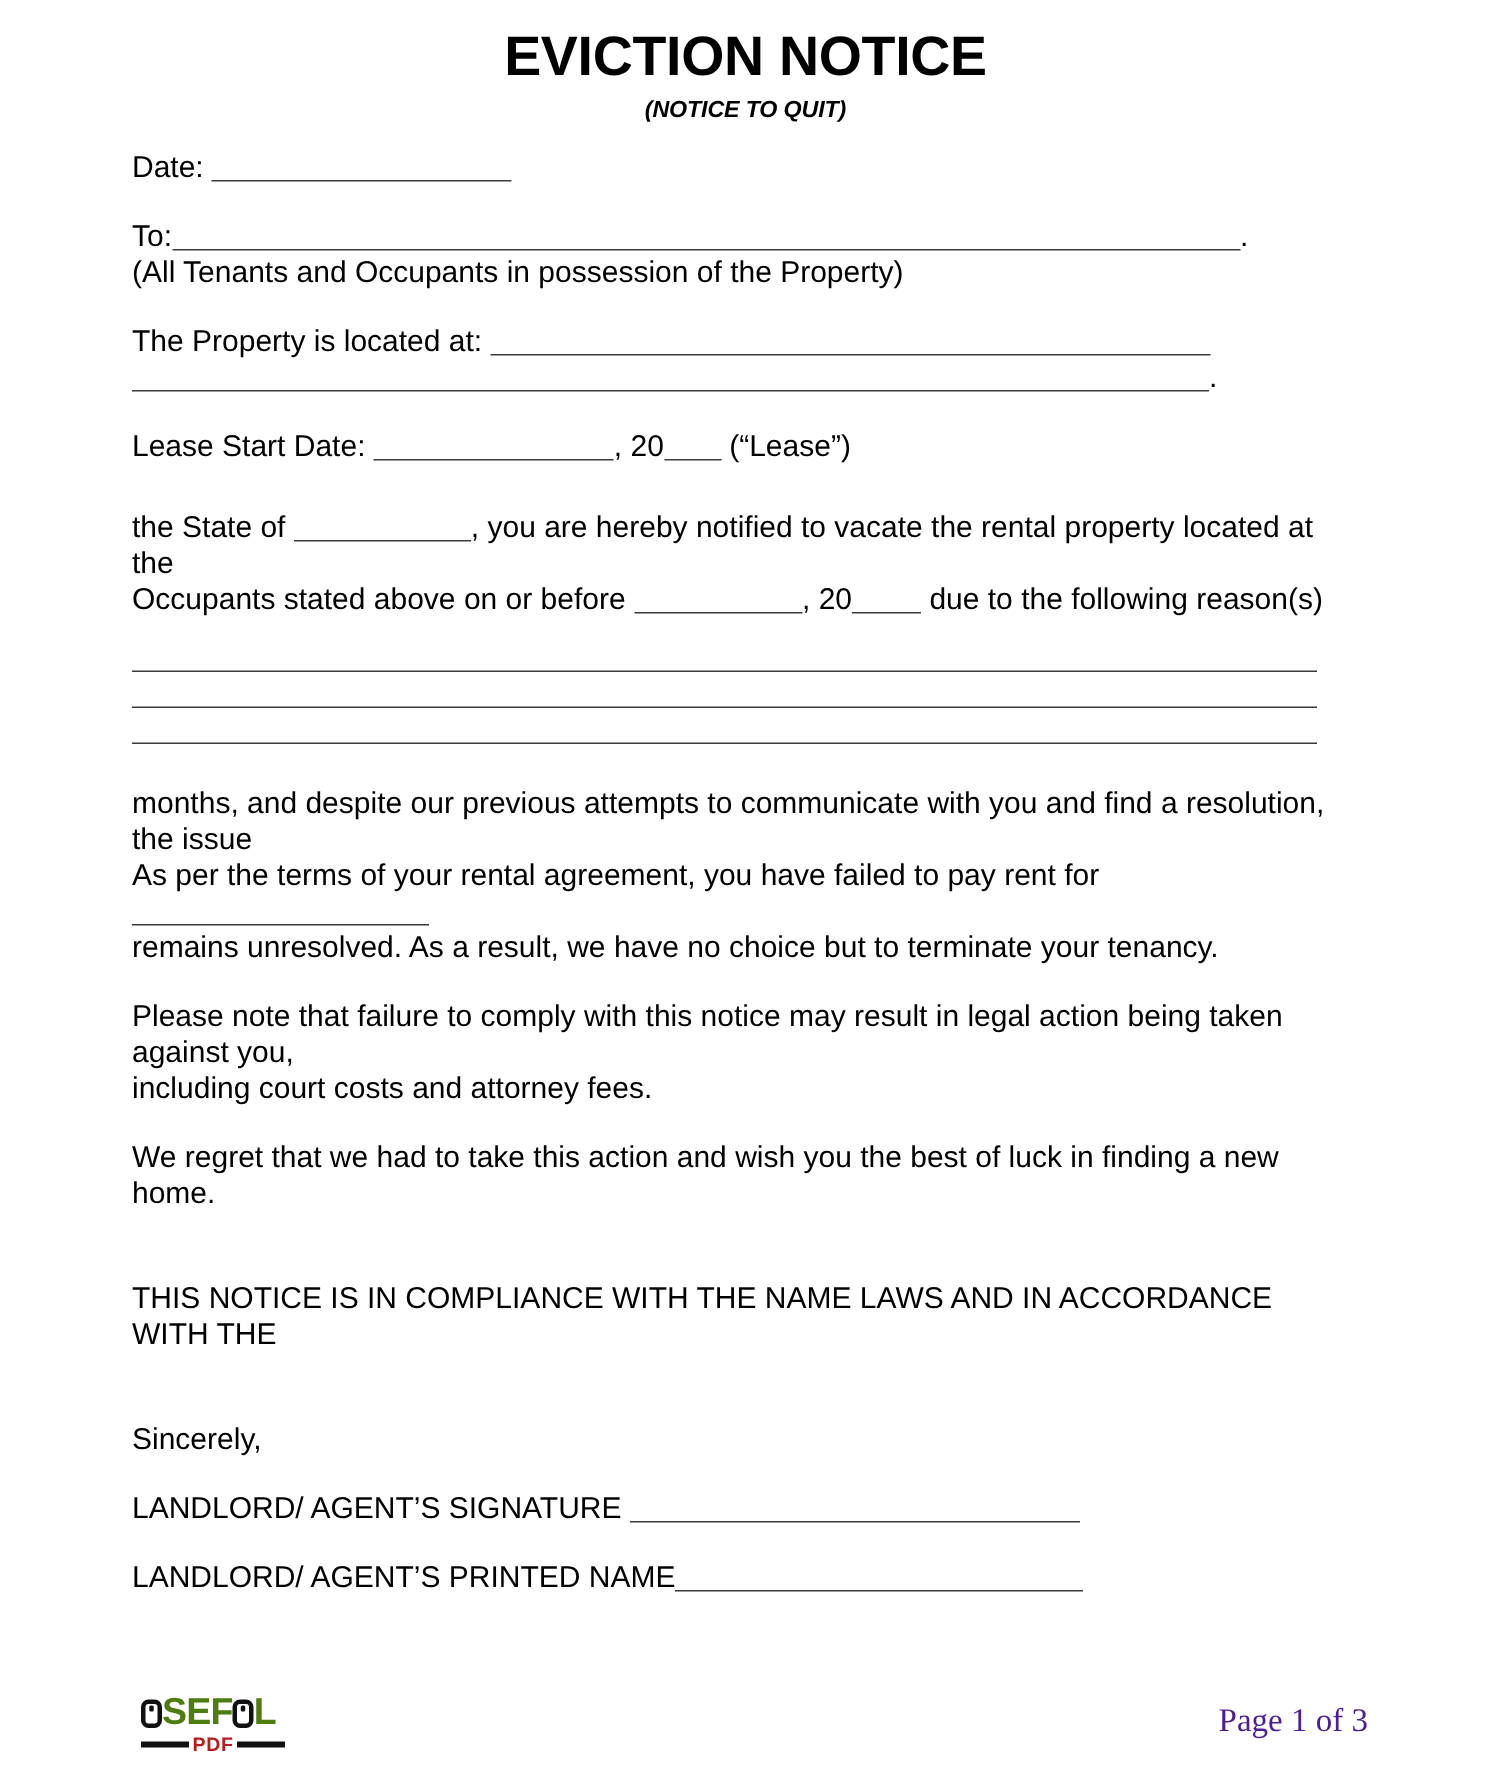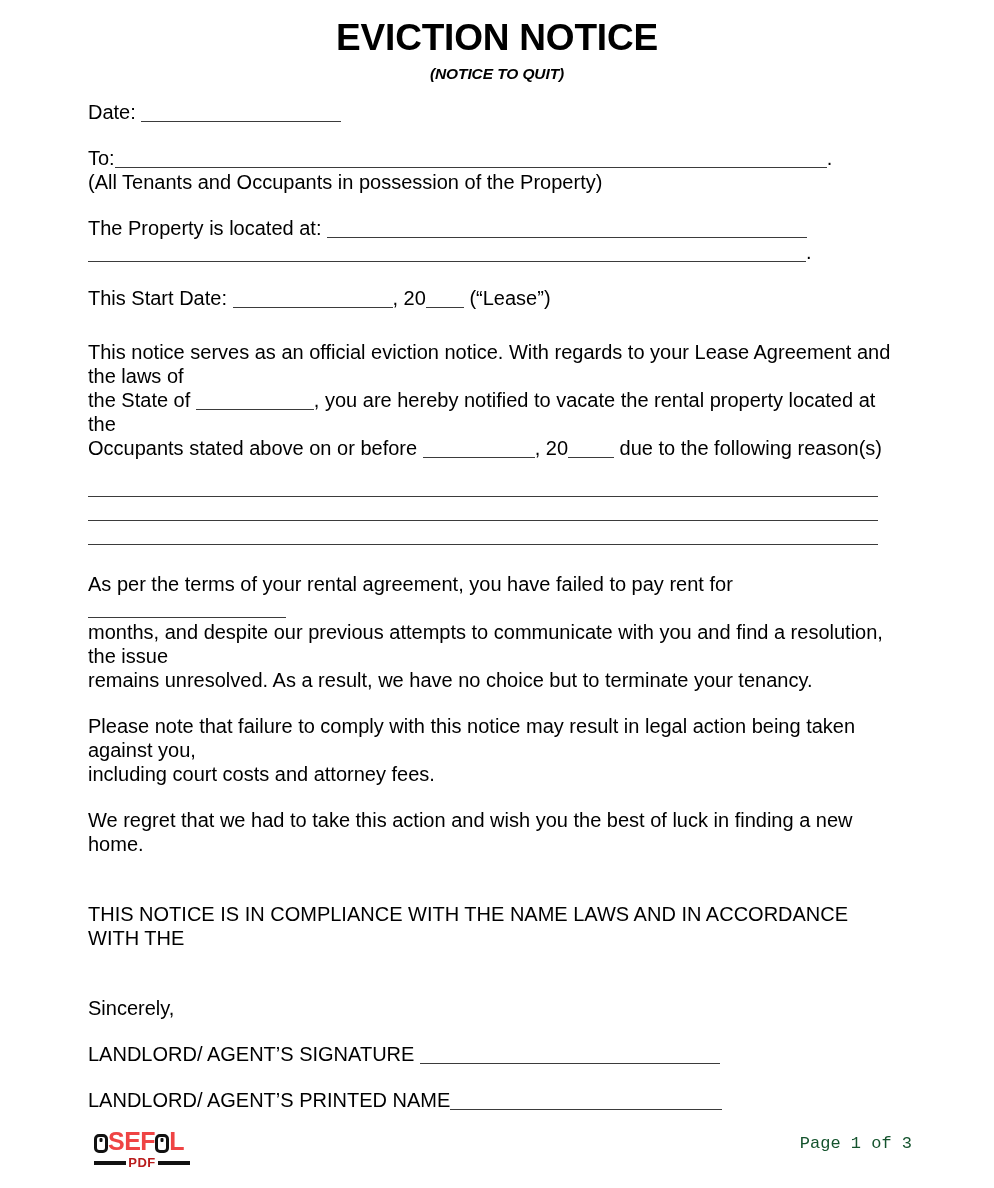--- a/index.html
+++ b/index.html
@@ -103,21 +103,21 @@
     top: 2px;
     width: 96px;
   }
   .logo-word {
     display: block;
     font-family: "Liberation Sans", sans-serif;
     font-weight: bold;
     font-size: 25px;
     letter-spacing: -0.5px;
     line-height: 26px;
-    color: #ef4444;
+    color: #4d7c0f;
     white-space: nowrap;
   }
   .logo-u {
     display: inline-block;
     position: relative;
     width: 14px;
     height: 19px;
     border: 3px solid #111111;
     border-radius: 5px;
     box-sizing: border-box;
@@ -151,23 +151,23 @@
     font-weight: bold;
     letter-spacing: 0.5px;
     color: #b91c1c;
     padding: 0 2px;
     line-height: 13px;
   }
   .page-num {
     position: absolute;
     right: 82px;
     top: 8px;
-    font-family: Liberation Mono, monospace;
-    font-size: 17px;
-    color: #14532d;
+    font-family: Liberation Serif, serif;
+    font-size: 22px;
+    color: #4c1d95;
   }
 </style>
 </head>
 <body>
 
 <div class="page">
 
   <div class="title-block">
     <h1 class="doc-title">EVICTION NOTICE</h1>
     <p class="doc-subtitle">(NOTICE TO QUIT)</p>
@@ -182,38 +182,37 @@
     <div class="line"><span>To:</span><span class="ul ul-to"></span><span>.</span></div>
     <div class="line">(All Tenants and Occupants in possession of the Property)</div>
 
     <div class="gap-md"></div>
 
     <div class="line"><span>The Property is located at: </span><span class="ul ul-prop1"></span></div>
     <div class="line"><span class="ul ul-prop2"></span><span>.</span></div>
 
     <div class="gap-md"></div>
 
-    <div class="line"><span>This Start Date: </span><span class="ul ul-lease"></span><span>, 20</span><span class="ul ul-20a"></span><span> (“Lease”)</span></div>
+    <div class="line"><span>Lease Start Date: </span><span class="ul ul-lease"></span><span>, 20</span><span class="ul ul-20a"></span><span> (“Lease”)</span></div>
 
     <div class="gap-lg"></div>
 
-    <div class="line">This notice serves as an official eviction notice. With regards to your Lease Agreement and the laws of</div>
     <div class="line"><span>the State of </span><span class="ul ul-state"></span><span>, you are hereby notified to vacate the rental property located at the</span></div>
     <div class="line"><span>Occupants stated above on or before </span><span class="ul ul-before"></span><span>, 20</span><span class="ul ul-20b"></span><span> due to the following reason(s)</span></div>
 
     <div class="gap-sm"></div>
 
     <div class="line reason-line"><span class="ul ul-full"></span></div>
     <div class="line reason-line"><span class="ul ul-full"></span></div>
     <div class="line reason-line"><span class="ul ul-full"></span></div>
 
     <div class="gap-lg"></div>
 
+    <div class="line">months, and despite our previous attempts to communicate with you and find a resolution, the issue</div>
     <div class="line"><span>As per the terms of your rental agreement, you have failed to pay rent for </span><span class="ul ul-months"></span></div>
-    <div class="line">months, and despite our previous attempts to communicate with you and find a resolution, the issue</div>
     <div class="line">remains unresolved. As a result, we have no choice but to terminate your tenancy.</div>
 
     <div class="gap-md"></div>
 
     <div class="line">Please note that failure to comply with this notice may result in legal action being taken against you,</div>
     <div class="line">including court costs and attorney fees.</div>
 
     <div class="gap-md"></div>
 
     <div class="line">We regret that we had to take this action and wish you the best of luck in finding a new home.</div>

